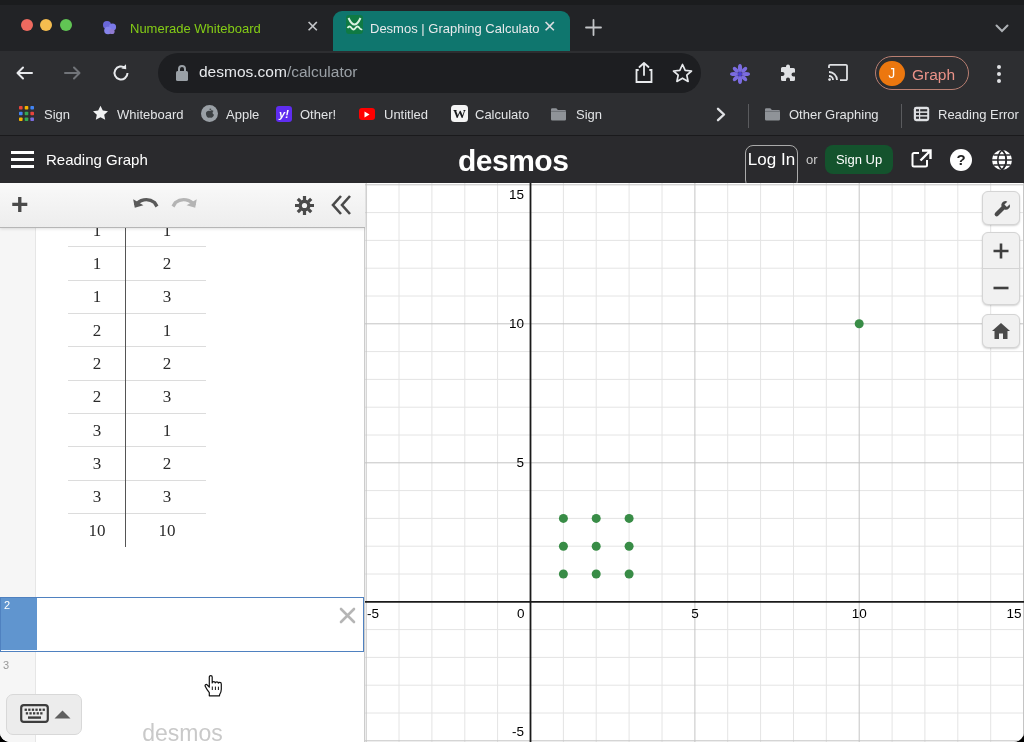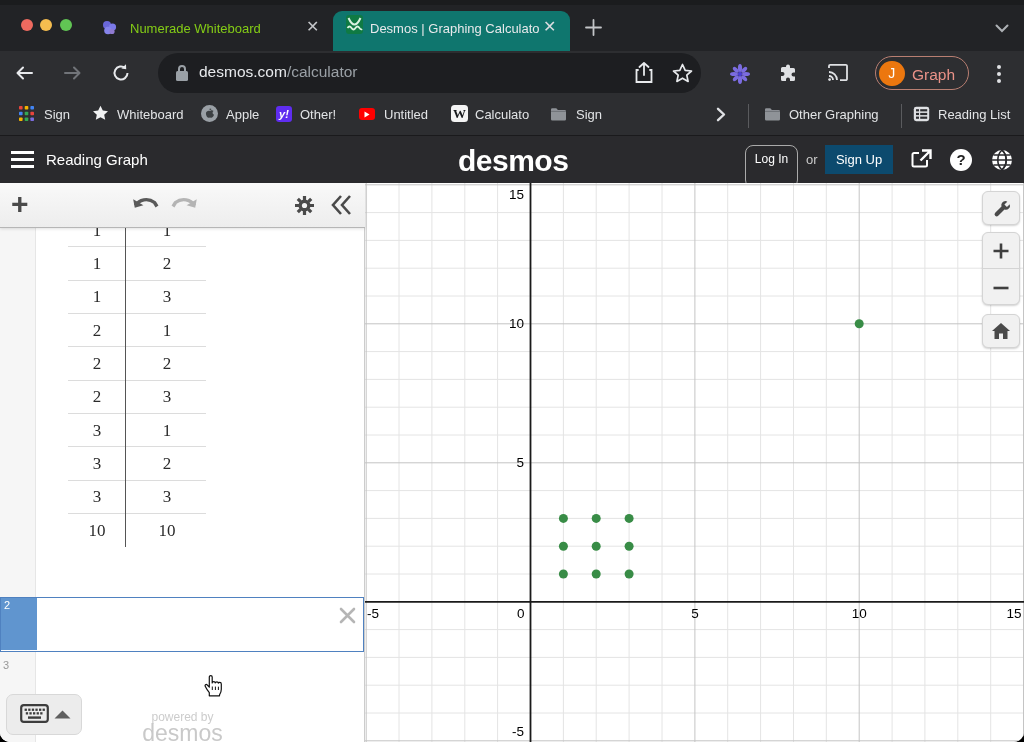--- a/index.html
+++ b/index.html
@@ -194,34 +194,34 @@
     <div class="bmsep" style="left:901px;"></div>
     <svg class="abs" style="left:913px;top:9px;" width="17" height="16" viewBox="0 0 17 16">
       <rect x="0.8" y="0.8" width="15.4" height="14.4" rx="2.4" fill="#dfe1e4"></rect>
       <rect x="3" y="3.2" width="3" height="2.2" fill="#2d2e31"></rect>
         <rect x="7.2" y="3.2" width="7" height="2.2" fill="#2d2e31"></rect>
       <rect x="3" y="6.9" width="3" height="2.2" fill="#2d2e31"></rect>
         <rect x="7.2" y="6.9" width="7" height="2.2" fill="#2d2e31"></rect>
       <rect x="3" y="10.6" width="3" height="2.2" fill="#2d2e31"></rect>
         <rect x="7.2" y="10.6" width="7" height="2.2" fill="#2d2e31"></rect>
     </svg>
-    <div class="bmtext" style="left:938px;">Reading List</div>
+    <div class="bmtext" style="left:938px;">Reading Error</div>
   </div>
 
   <div id="dheader">
     <svg class="abs" style="left:11px;top:15px;" width="23" height="17" viewBox="0 0 23 17">
       <rect y="0" width="23" height="3" fill="#fff"></rect>
         <rect y="7" width="23" height="3" fill="#fff"></rect>
         <rect y="14" width="23" height="3" fill="#fff"></rect>
     </svg>
     <div class="abs" style="left:46px;top:15px;color:#fff;font-size:15px;">Reading Graph</div>
     <div class="abs" style="left:458px;top:8px;color:#fff;font-size:30px;font-weight:600;letter-spacing:-0.5px;">desmos</div>
-    <div class="abs" style="left:745px;top:9px;width:53px;height:43px;border:1px solid #aaa;border-radius:8px;color:#fff;font-size:12px;text-align:center;line-height:27px;">Log In</div>
+    <div class="abs" style="left:745px;top:9px;width:53px;height:43px;border:1px solid #aaa;border-radius:8px;color:#fff;font-size:17px;text-align:center;line-height:27px;">Log In</div>
     <div class="abs" style="left:806px;top:16px;color:#ccc;font-size:13px;">or</div>
-    <div class="abs" style="left:825px;top:9px;width:68px;height:29px;background:#0c4a6e;border-radius:0;color:#fff;font-size:13px;text-align:center;line-height:29px;">Sign Up</div>
+    <div class="abs" style="left:825px;top:9px;width:68px;height:29px;background:#14532d;border-radius:8px;color:#fff;font-size:13px;text-align:center;line-height:29px;">Sign Up</div>
     <svg class="abs" style="left:911px;top:13px;" width="21" height="20" viewBox="0 0 21 20">
       <path d="M8 4 H3 a1.5 1.5 0 0 0 -1.5 1.5 V16 a1.5 1.5 0 0 0 1.5 1.5 H14.5 A1.5 1.5 0 0 0 16 16 V11" fill="none" stroke="#fff" stroke-width="2"></path>
       <path d="M11 1.5 H19.5 V10 M19 2 L9.5 11.5" fill="none" stroke="#fff" stroke-width="2.4"></path>
     </svg>
     <div class="abs" style="left:950px;top:13px;width:22px;height:22px;border-radius:50%;background:#fff;color:#222;font-weight:700;font-size:15px;text-align:center;line-height:22px;">?</div>
     <svg class="abs" style="left:991px;top:13px;" width="22" height="22" viewBox="0 0 22 22">
       <circle cx="11" cy="11" r="10" fill="#fff"></circle>
       <path d="M11 1 a14 14 0 0 0 0 20 a14 14 0 0 0 0 -20 M1 11 h20 M2.5 6 h17 M2.5 16 h17" fill="none" stroke="#2a2a2d" stroke-width="1.6"></path>
       <path d="M11 1 a14 14 0 0 1 0 20" fill="none" stroke="#2a2a2d" stroke-width="1.6"></path>
     </svg>
@@ -407,21 +407,20 @@
             <rect x="16.6" y="8.2" width="2.3" height="2.3"></rect>
             <rect x="20.2" y="8.2" width="2.3" height="2.3"></rect>
           <rect x="8" y="12.4" width="13" height="2.4"></rect>
         </g>
       </svg>
       <svg style="position:absolute;left:47px;top:15px;" width="17" height="9" viewBox="0 0 17 9">
         <path d="M8.5 0.5 L16.5 8.5 H0.5 Z" fill="#5f5f5f"></path>
       </svg>
     </div>
 
-    <div class="abs" style="left:0px;top:527px;width:365px;text-align:center;color:#ccc;font-size:12px;">powered by</div>
     <div class="abs" style="left:0px;top:537px;width:365px;text-align:center;color:#c9c9c9;font-size:23px;letter-spacing:0px;">desmos</div>
   </div>
 
   <svg class="abs" style="left:203px;top:674px;" width="20" height="23" viewBox="0 0 20 23">
     <path d="M6.3 21.8 L6.3 18.6 C4.8 16.8 3.2 14.4 2.2 12.3 C1.6 11 3.0 9.9 4.1 10.8 L6.3 13.2 L6.3 3.1 C6.3 1.0 9.2 1.0 9.2 3.1 L9.2 9.0 C9.2 8.2 10.0 7.6 10.8 7.6 C11.6 7.6 12.2 8.2 12.3 9.0 C12.4 8.4 13.1 7.9 13.9 7.9 C14.7 7.9 15.3 8.4 15.4 9.2 C15.5 8.7 16.1 8.3 16.8 8.3 C17.7 8.3 18.3 9.0 18.3 9.9 L18.3 15.3 C18.3 17.8 17.4 19.6 16.5 20.8 L16.5 21.8 Z" fill="#fff" stroke="#111" stroke-width="1.2" stroke-linejoin="round"></path>
     <path d="M9.3 12.5 L9.3 16 M12.4 12.6 L12.4 16 M15.4 12.7 L15.4 16" stroke="#111" stroke-width="1.0" fill="none"></path>
   </svg>
 
 </div>
 

